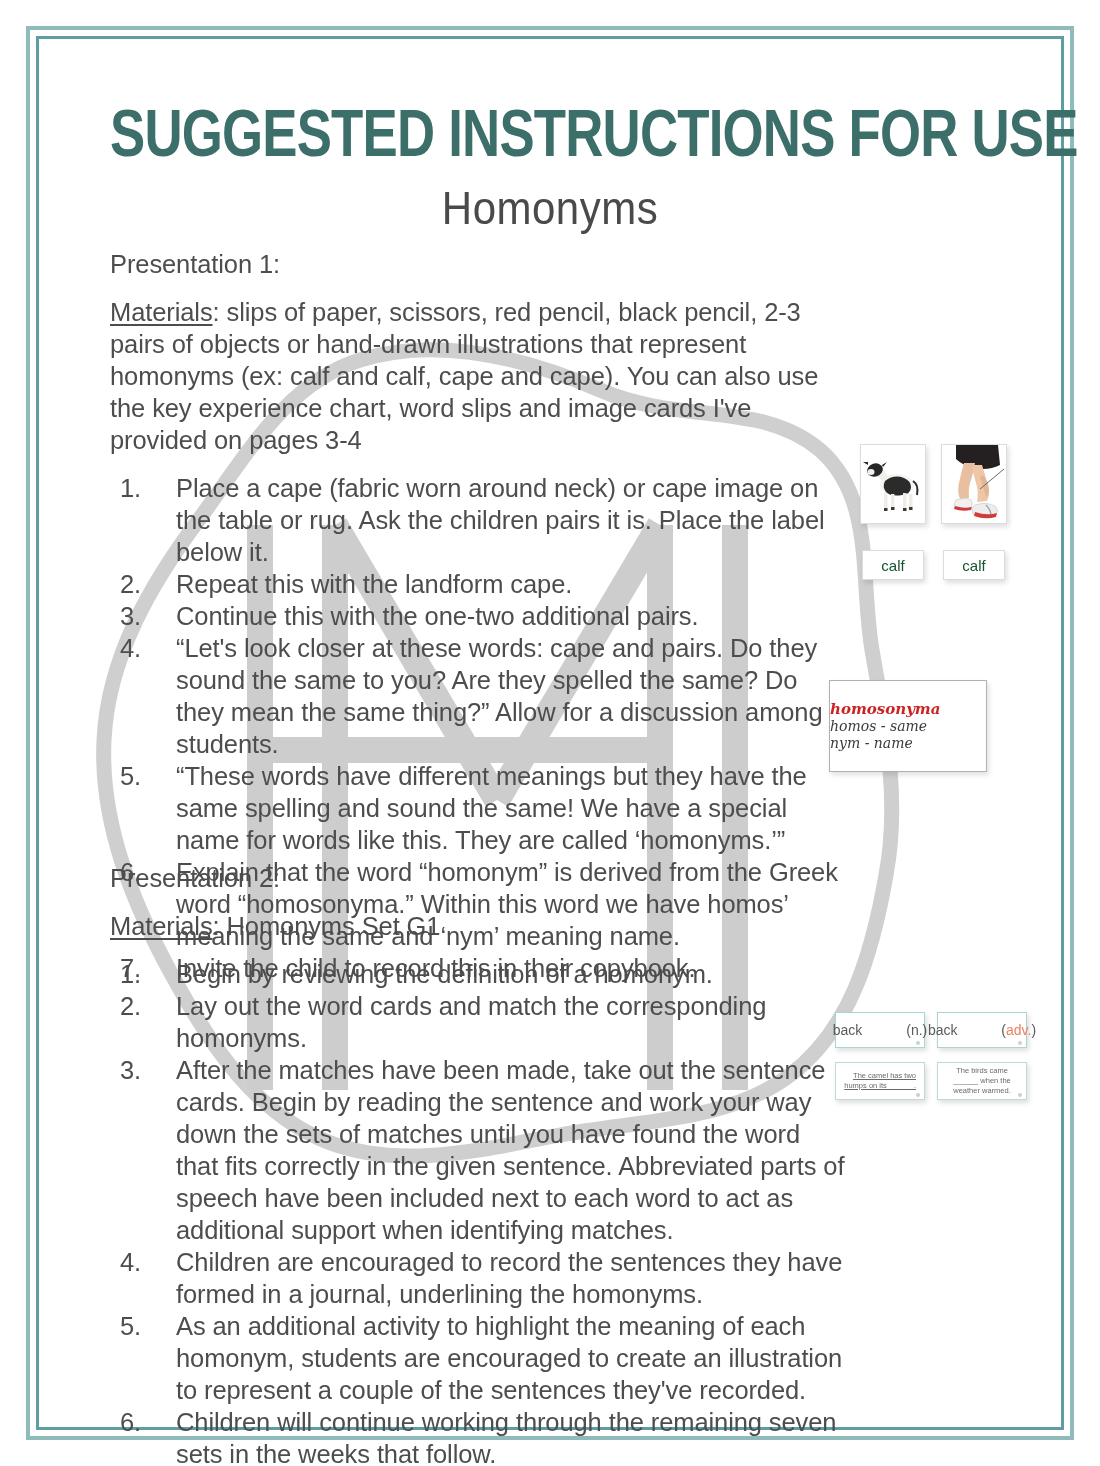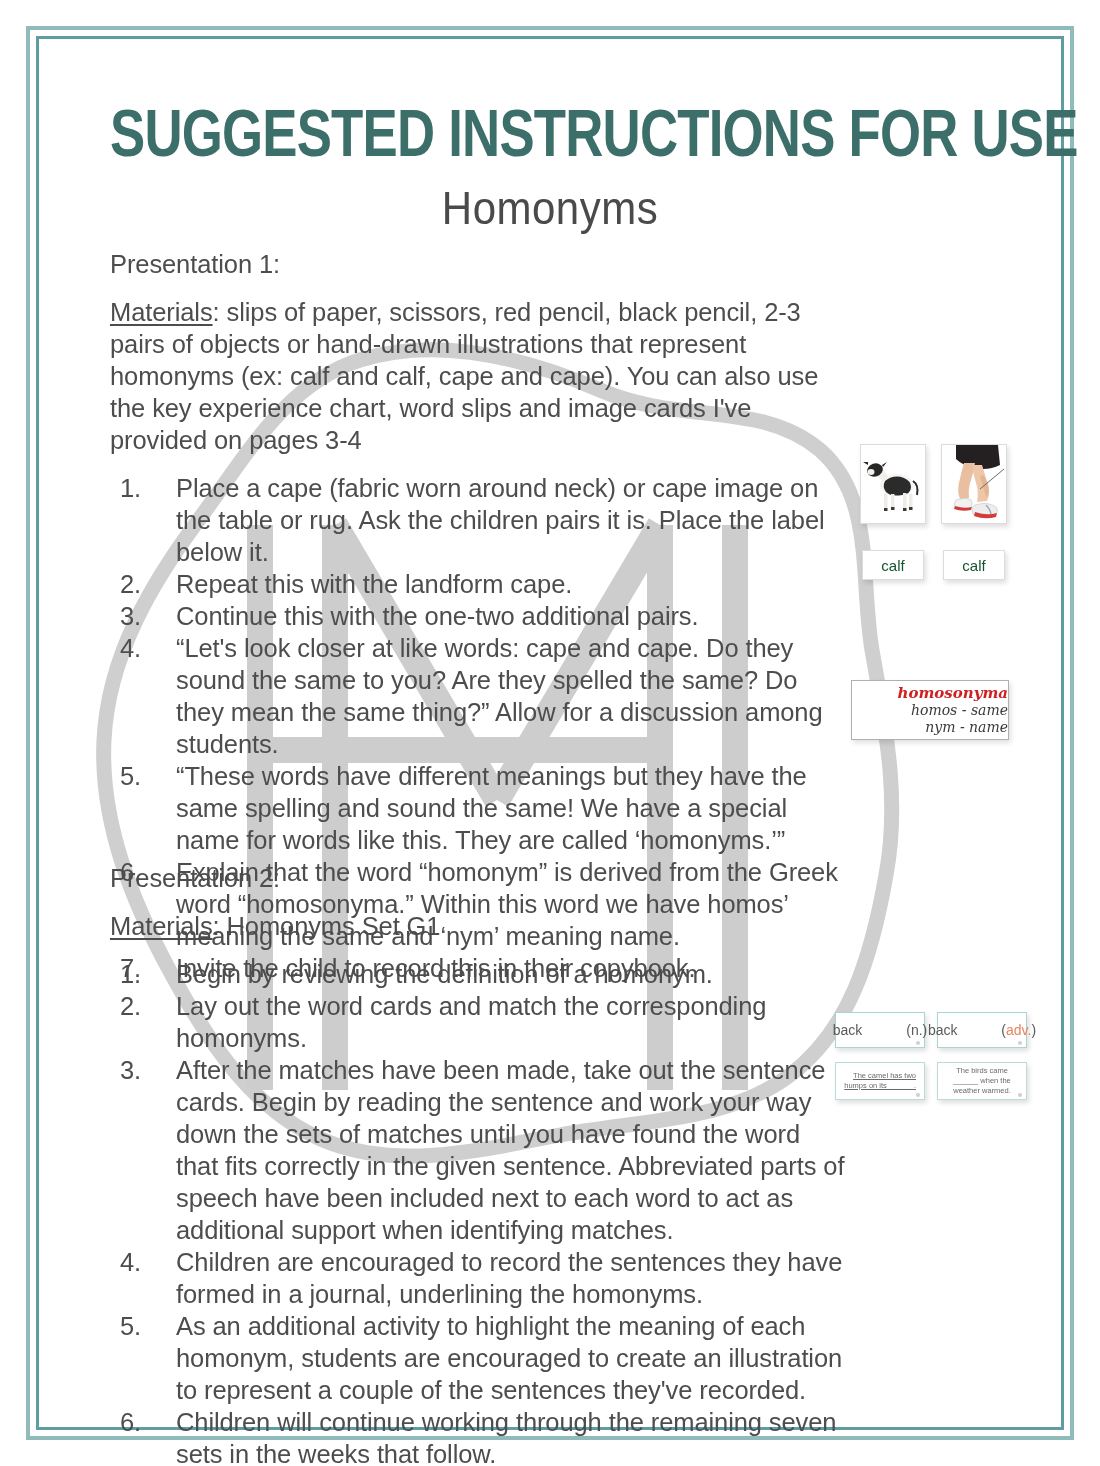--- a/index.html
+++ b/index.html
@@ -137,27 +137,27 @@
     box-sizing:border-box;
     display:flex;align-items:center;justify-content:center;
     color:#14532d;
     font-size:15px;
   }
   .word-card.wc1{left:862px;top:550px;width:62px;height:30px;}
   .word-card.wc2{left:943px;top:550px;width:62px;height:30px;}
 
   .greek-card{
     position:absolute;
-    left:851px;top:680px;width:158px;height:60px;
+    left:829px;top:680px;width:158px;height:92px;
     background:#ffffff;
     border:1px solid #b0b0b0;
     box-shadow:2px 3px 5px rgba(0,0,0,0.12);
     box-sizing:border-box;
     display:flex;flex-direction:column;
-    align-items:flex-end;justify-content:center;
+    align-items:flex-start;justify-content:center;
     font-family:"DejaVu Serif", serif;
     font-style:italic;
     line-height:1.18;
   }
   .greek-card .g1{color:#cc2222;font-size:15px;font-weight:600;}
   .greek-card .g2,.greek-card .g3{color:#3a3a3a;font-size:14px;}
 
   .pos-card{
     position:absolute;
     background:#ffffff;
@@ -233,21 +233,21 @@
     <h1 class="title">SUGGESTED INSTRUCTIONS FOR USE</h1>
     <h2 class="subtitle">Homonyms</h2>
 
     <div class="body-col first">
       <p class="para">Presentation 1:</p>
       <p class="para"><span class="ul">Materials</span><span>: slips of paper, scissors, red pencil, black pencil, 2-3 pairs of objects or hand-drawn illustrations that represent homonyms (ex: calf and calf, cape and cape). You can also use the key experience chart, word slips and image cards I've provided on pages 3-4</span></p>
       <ol class="steps">
         <li>Place a cape (fabric worn around neck) or cape image on the table or rug. Ask the children pairs it is. Place the label below it.</li>
         <li>Repeat this with the landform cape.</li>
         <li>Continue this with the one-two additional pairs.</li>
-        <li>“Let's look closer at like words: cape and cape. Do they sound the same to you? Are they spelled the same? Do they mean the same thing?” Allow for a discussion among students.</li>
+        <li>“Let's look closer at these words: cape and pairs. Do they sound the same to you? Are they spelled the same? Do they mean the same thing?” Allow for a discussion among students.</li>
         <li>“These words have different meanings but they have the same spelling and sound the same! We have a special name for words like this. They are called ‘homonyms.’”</li>
         <li>Explain that the word “homonym” is derived from the Greek word “homosonyma.” Within this word we have homos’ meaning the same and ‘nym’ meaning name.</li>
         <li>Invite the child to record this in their copybook.</li>
       </ol>
     </div>
 
     <div class="body-col second">
       <p class="para">Presentation 2:</p>
       <p class="para"><span class="ul">Materials</span><span>: Homonyms Set G1</span></p>
       <ol class="steps">

